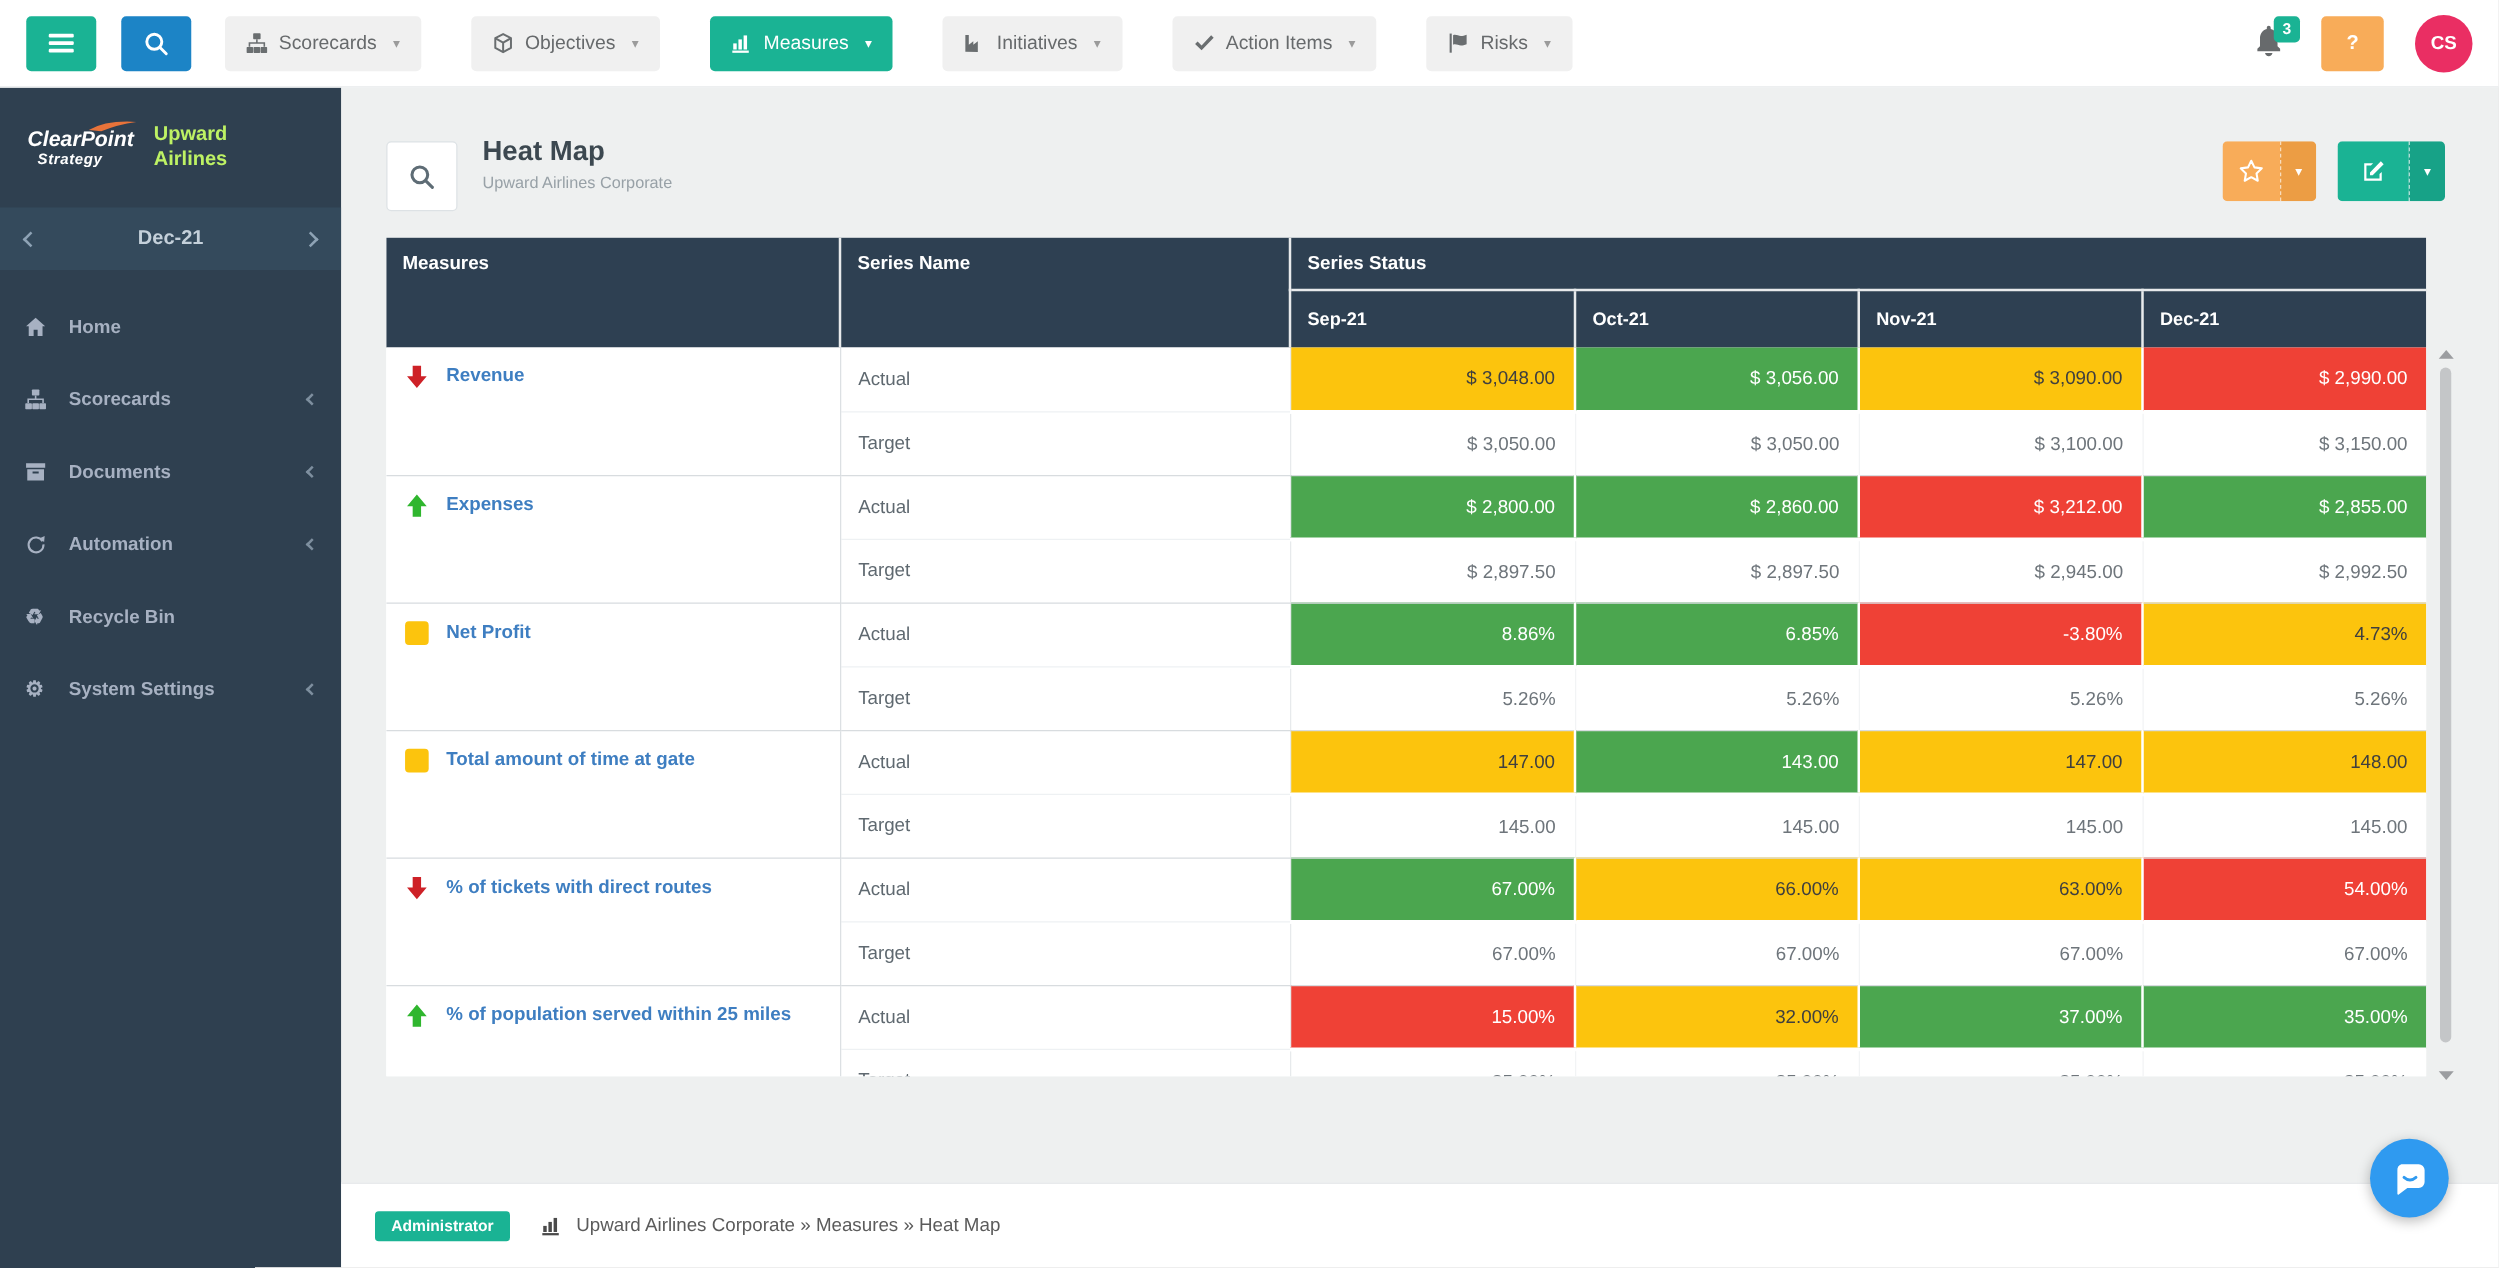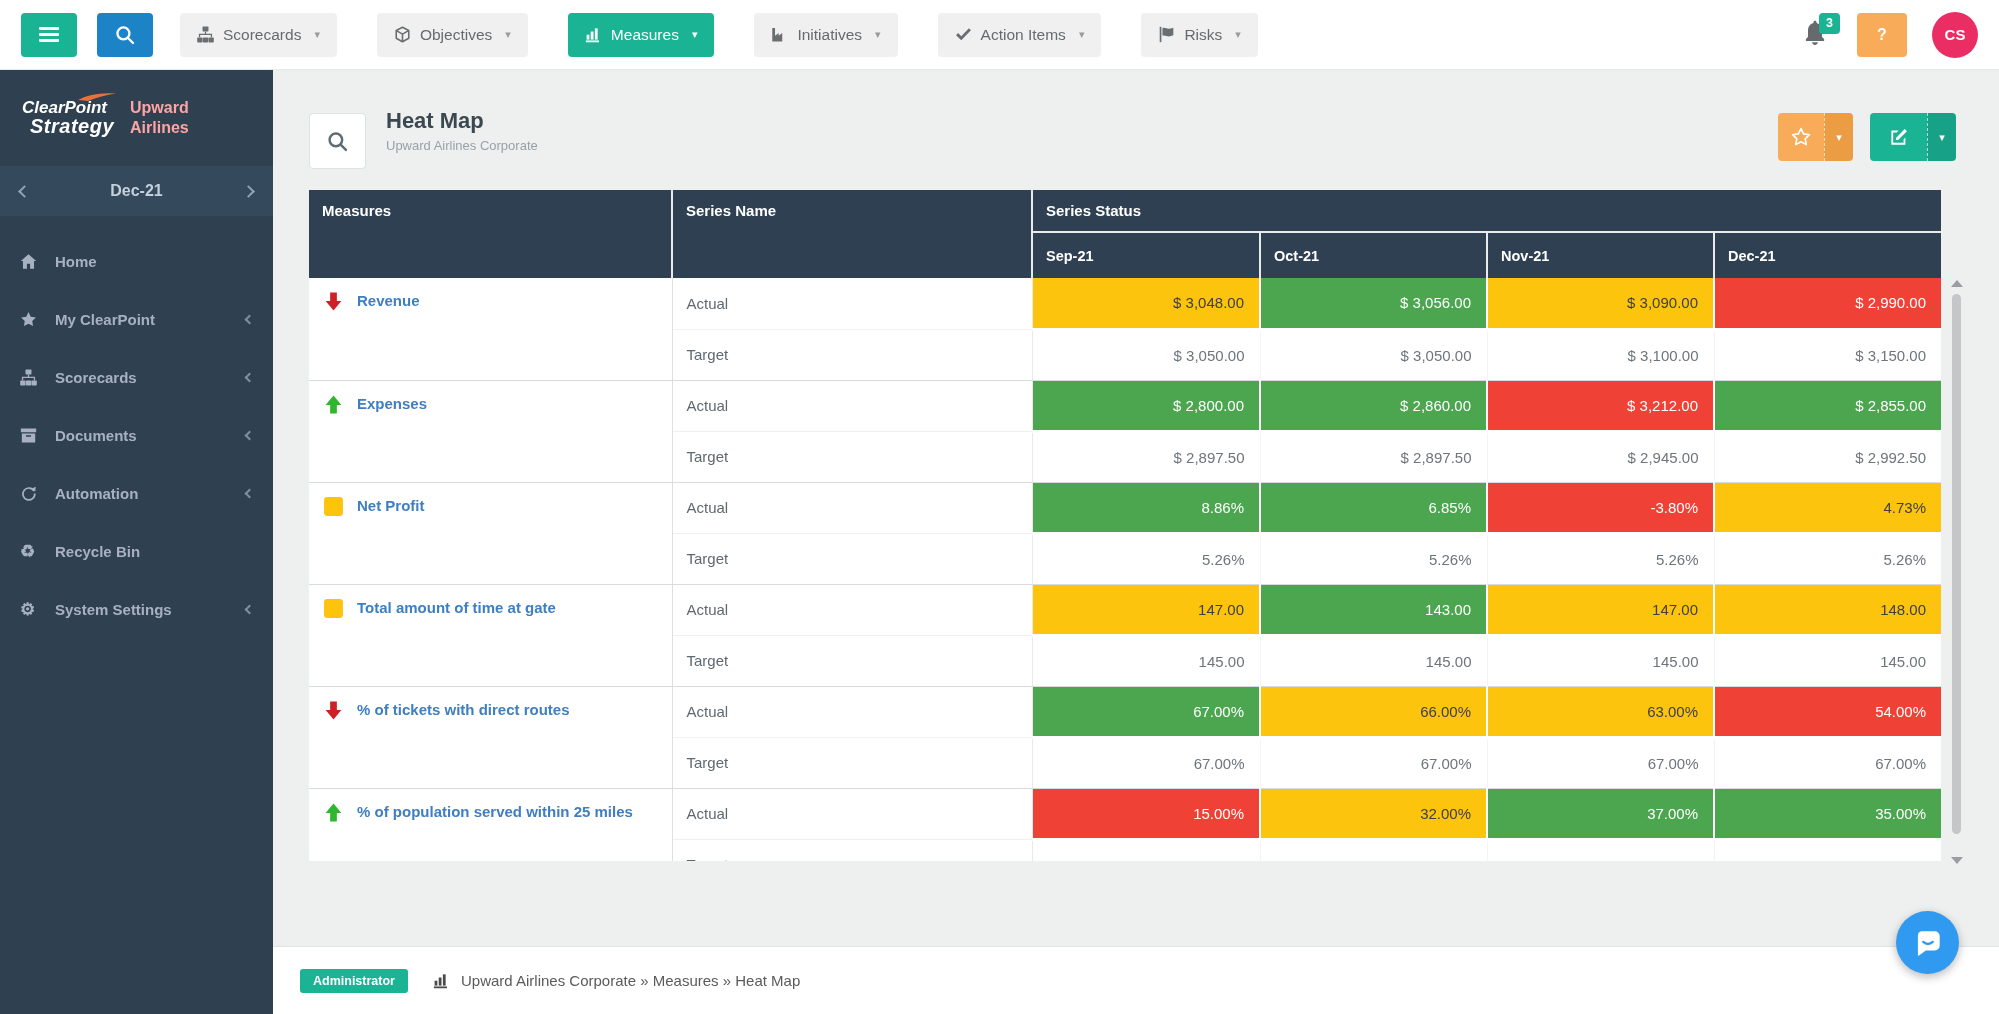--- a/index.html
+++ b/index.html
@@ -23,23 +23,23 @@
   .bell-wrap .ic { width:26px; height:26px; display:inline-flex; }
   .badge { position:absolute; top:-5px; right:-8px; min-width:21px; height:21px; background:var(--accent-green,#1ab394); color:#fff; border-radius:4px; font-size:12.5px; font-weight:bold; display:flex; align-items:center; justify-content:center; padding:0 4px; }
   .help-btn { width:50px; height:44px; background:var(--warning-orange,#f8ac59); color:#fff; border:none; border-radius:4px; font-size:16px; font-weight:bold; cursor:pointer; }
   .avatar { width:46px; height:46px; border-radius:50%; background:var(--avatar-pink,#ea2e63); color:#fff; font-size:15px; font-weight:bold; display:flex; align-items:center; justify-content:center; cursor:pointer; }
 
   
   .sidebar { position:absolute; left:0; top:70px; width:273px; height:944px; background:var(--sidebar-navy,#2f4050); color:#a7b1c2; }
   .side-head { height:96px; display:flex; align-items:center; padding-left:22px; gap:16px; }
   .logo { position:relative; color:#fff; font-style:italic; font-weight:bold; line-height:1.05; }
   .logo .l1 { font-size:17px; }
-  .logo .l2 { font-size:20px; letter-spacing:.5px; padding-left:8px; }
+  .logo .l2 { font-size:12px; letter-spacing:.5px; padding-left:8px; }
   .logo svg { position:absolute; top:-8px; right:-4px; }
-  .org-name { width:76px; color:#fca5a5; font-size:16px; font-weight:bold; line-height:1.25; }
+  .org-name { width:76px; color:#bef264; font-size:16px; font-weight:bold; line-height:1.25; }
   .date-row { height:50px; background:#344a5c; display:flex; align-items:center; justify-content:space-between; padding:0 20px; }
   .date-label { font-size:16px; font-weight:bold; color:#c4d0da; }
   .chev { display:inline-block; width:9px; height:9px; border-style:solid; border-color:#8ea3b5; border-width:0 2.5px 2.5px 0; }
   .chev.left { transform:rotate(135deg); } .chev.right { transform:rotate(-45deg); }
   .side-menu { list-style:none; padding-top:16px; }
   .side-item { height:58px; display:flex; align-items:center; padding:0 20px; font-size:15px; font-weight:bold; cursor:pointer; }
   .side-item .ic { width:24px; margin-right:11px; display:inline-flex; color:#a7b1c2; }
   .side-item .ic svg { width:17px; height:17px; }
   .side-item .uni { font-style:normal; font-size:17px; line-height:1; }
   .side-item .mchev { margin-left:auto; width:7px; height:7px; border-width:0 2px 2px 0; border-color:#7e8f9f; transform:rotate(135deg); border-style:solid; }
@@ -237,29 +237,20 @@
           <span class="ic">
             <svg viewBox="0 0 16 16" fill="currentColor">
               <path d="M8 1.2l7.2 6.3h-2v7.3h-3.7v-4.6H6.5v4.6H2.8V7.5h-2z"></path>
             </svg>
           </span>
           <span>Home</span>
         </li>
         <li class="side-item">
           <span class="ic">
             <svg viewBox="0 0 16 16" fill="currentColor">
-              <path d="M8 .9l2.1 4.4 4.9.7-3.5 3.4.8 4.8L8 11.9l-4.3 2.3.8-4.8L1 6l4.9-.7z"></path>
-            </svg>
-          </span>
-          <span>My ClearPoint</span>
-          <span class="mchev"></span>
-        </li>
-        <li class="side-item">
-          <span class="ic">
-            <svg viewBox="0 0 16 16" fill="currentColor">
               <rect x="5.2" y="0.5" width="5.6" height="4.6" rx="0.6"></rect>
               <rect x="0.2" y="10.9" width="5" height="4.6" rx="0.6"></rect>
               <rect x="5.5" y="10.9" width="5" height="4.6" rx="0.6"></rect>
               <rect x="10.8" y="10.9" width="5" height="4.6" rx="0.6"></rect>
               <path d="M7.4 5.1h1.2v2.2h5.6v3.4H13V8.5H3v2.2H1.8V7.3h5.6z"></path>
             </svg>
           </span>
           <span>Scorecards</span>
           <span class="mchev"></span>
         </li>

